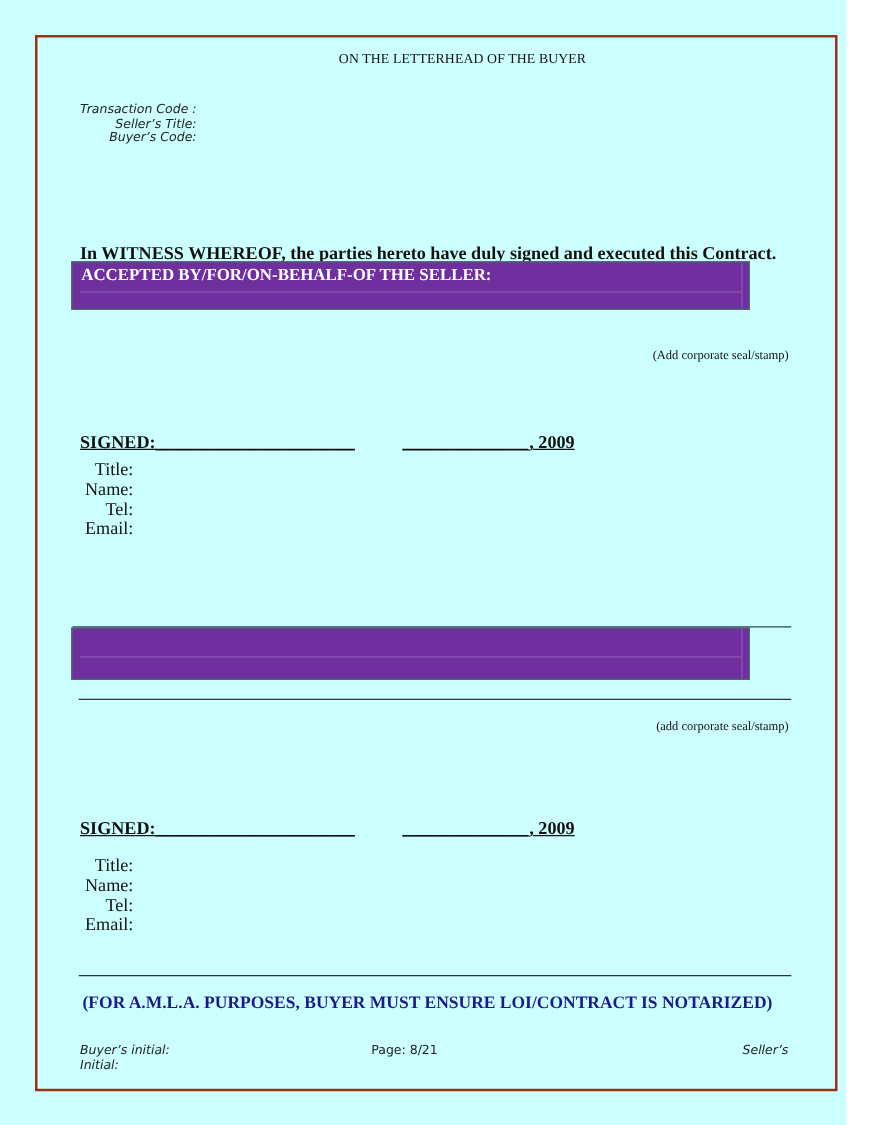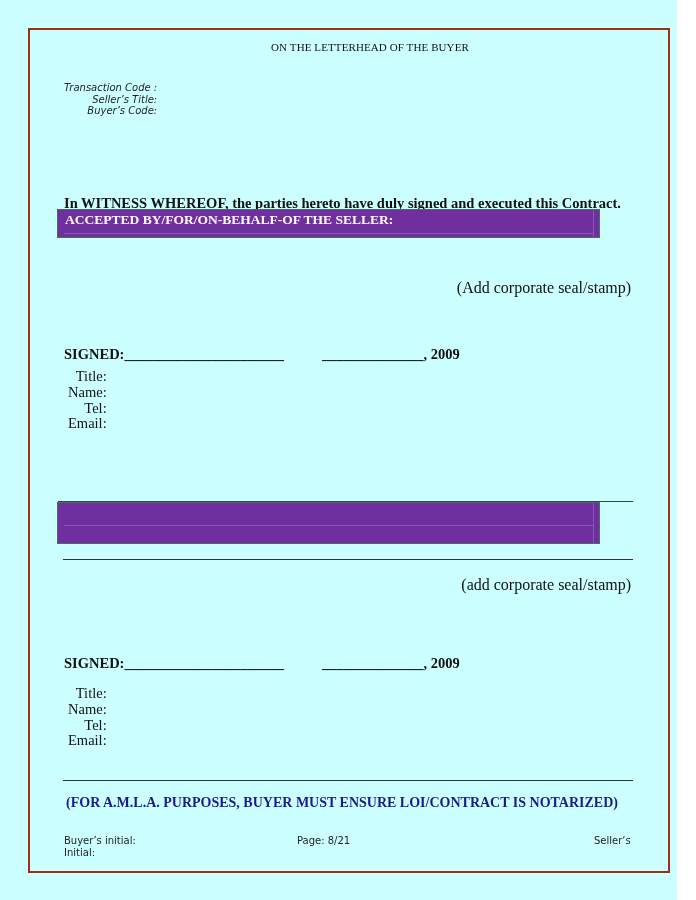--- a/index.html
+++ b/index.html
@@ -25,54 +25,54 @@
   }
   .codes {
     left: 64px; top: 82px;
     font-family: "DejaVu Sans", sans-serif; font-style: italic;
     font-size: 10px; line-height: 11.5px; color: #222;
   }
   .witness {
     left: 64px; top: 178px; font-weight: bold; font-size: 14.5px; margin-top: 17px;
   }
   .accept-box {
-    position: absolute; left: 57px; width: 543px; height: 29px;
+    position: absolute; left: 57px; width: 543px; height: 39px;
     background: #6f2f9f;
     border: 1px solid #4a6a6a;
     box-sizing: border-box;
   }
   .accept-box .inner-h {
     position: absolute; left: 6px; right: 6px; top: 23px; height: 1px;
     background: #8a55b8;
   }
   .accept-box .inner-v {
     position: absolute; right: 5px; top: 0; bottom: 0; width: 1px;
     background: #8a55b8;
   }
   .accept-box .label {
     position: absolute; left: 7px; top: 2px;
     color: #ffffff; font-weight: bold; font-size: 13.5px; white-space: nowrap;
   }
-  .seal { font-size: 16px; right: 65px; }
+  .seal { font-size: 10px; right: 65px; }
   .signed {
-    left: 64px; font-weight: bold; font-size: 14.5px;
+    left: 64px; font-weight: bold; font-size: 14.5px; text-decoration: underline;
   }
   .signed .gap { display: inline-block; width: 38px; }
   .fields {
     left: 68px; font-size: 14.5px; line-height: 15.8px;
   }
   .rule { position: absolute; height: 1px; background: #333; }
   .amla {
     left: 0; width: 696px; top: 795px; text-align: center;
     color: #1b1a8c; font-weight: bold; font-size: 14px; margin-left: -6px;
   }
   .footer {
     font-family: "DejaVu Sans", sans-serif; font-size: 10px; color: #222;
   }
-  .footer.italic { }
+  .footer.italic { font-style: italic; }
 </style>
 </head>
 <body>
 
 <div class="page-bg"></div>
 <div class="frame"></div>
 
 <div class="abs letterhead">ON THE LETTERHEAD OF THE BUYER</div>
 
 <div class="abs codes">

